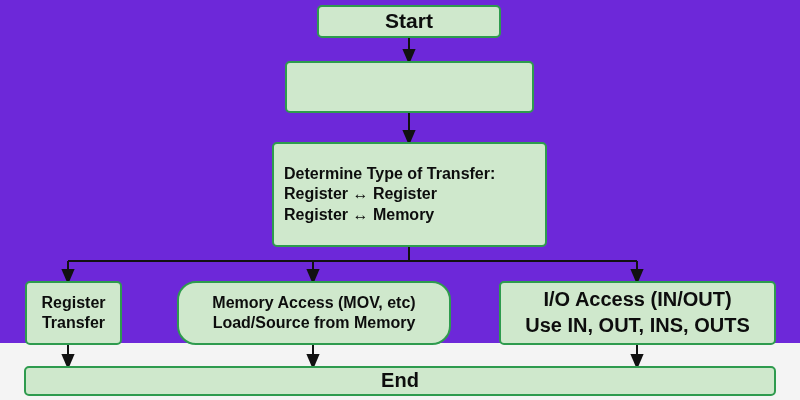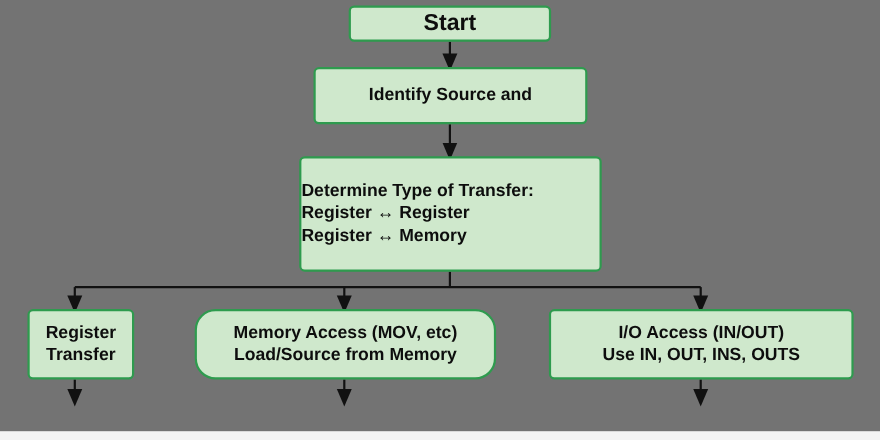--- a/index.html
+++ b/index.html
@@ -9,22 +9,22 @@
   body {
     width: 800px;
     height: 400px;
     background: #f4f4f4;
     font-family: "Liberation Sans", sans-serif;
     overflow: hidden;
   }
   #canvas {
     position: relative;
     width: 800px;
-    height: 392px;
-    background: #737373;
+    height: 343px;
+    background: #6d28d9;
   }
   #connectors {
     position: absolute;
     left: 0;
     top: 0;
     width: 800px;
     height: 400px;
     pointer-events: none;
   }
   .node {
@@ -68,21 +68,21 @@
 
   
   #node-determine {
     left: 272px;
     top: 142px;
     width: 275px;
     height: 105px;
     font-size: 16px;
     align-items: flex-start;
     justify-content: center;
-    padding-left: 0;
+    padding-left: 10px;
     text-align: left;
   }
   #node-determine .line {
     text-align: left;
   }
 
   
   #node-register-transfer {
     left: 25px;
     top: 281px;
@@ -96,21 +96,21 @@
     width: 274px;
     height: 64px;
     font-size: 16px;
     border-radius: 19px;
   }
   #node-io-access {
     left: 499px;
     top: 281px;
     width: 277px;
     height: 64px;
-    font-size: 16px;
+    font-size: 20px;
   }
 
   
   #node-end {
     left: 24px;
     top: 366px;
     width: 752px;
     height: 30px;
     font-size: 20px;
   }
@@ -141,21 +141,20 @@
     <line x1="68" y1="345" x2="68" y2="362" stroke="#111111" stroke-width="2" marker-end="url(#arrow)"></line>
     <line x1="313" y1="345" x2="313" y2="362" stroke="#111111" stroke-width="2" marker-end="url(#arrow)"></line>
     <line x1="637" y1="345" x2="637" y2="362" stroke="#111111" stroke-width="2" marker-end="url(#arrow)"></line>
   </svg>
 
   <div class="node" id="node-start">
     <span class="line">Start</span>
   </div>
 
   <div class="node" id="node-identify">
-    <span class="line">Identify Source and</span>
   </div>
 
   <div class="node" id="node-determine">
     <span class="line">Determine Type of Transfer:</span>
     <span class="line">Register ↔ Register</span>
     <span class="line">Register ↔ Memory</span>
   </div>
 
   <div class="node" id="node-register-transfer">
     <span class="line">Register</span>
@@ -165,14 +164,17 @@
   <div class="node" id="node-memory-access">
     <span class="line">Memory Access (MOV, etc)</span>
     <span class="line">Load/Source from Memory</span>
   </div>
 
   <div class="node" id="node-io-access">
     <span class="line">I/O Access (IN/OUT)</span>
     <span class="line">Use IN, OUT, INS, OUTS</span>
   </div>
 
+  <div class="node" id="node-end">
+    <span class="line">End</span>
+  </div>
 
 </div>
 
 </body></html>

